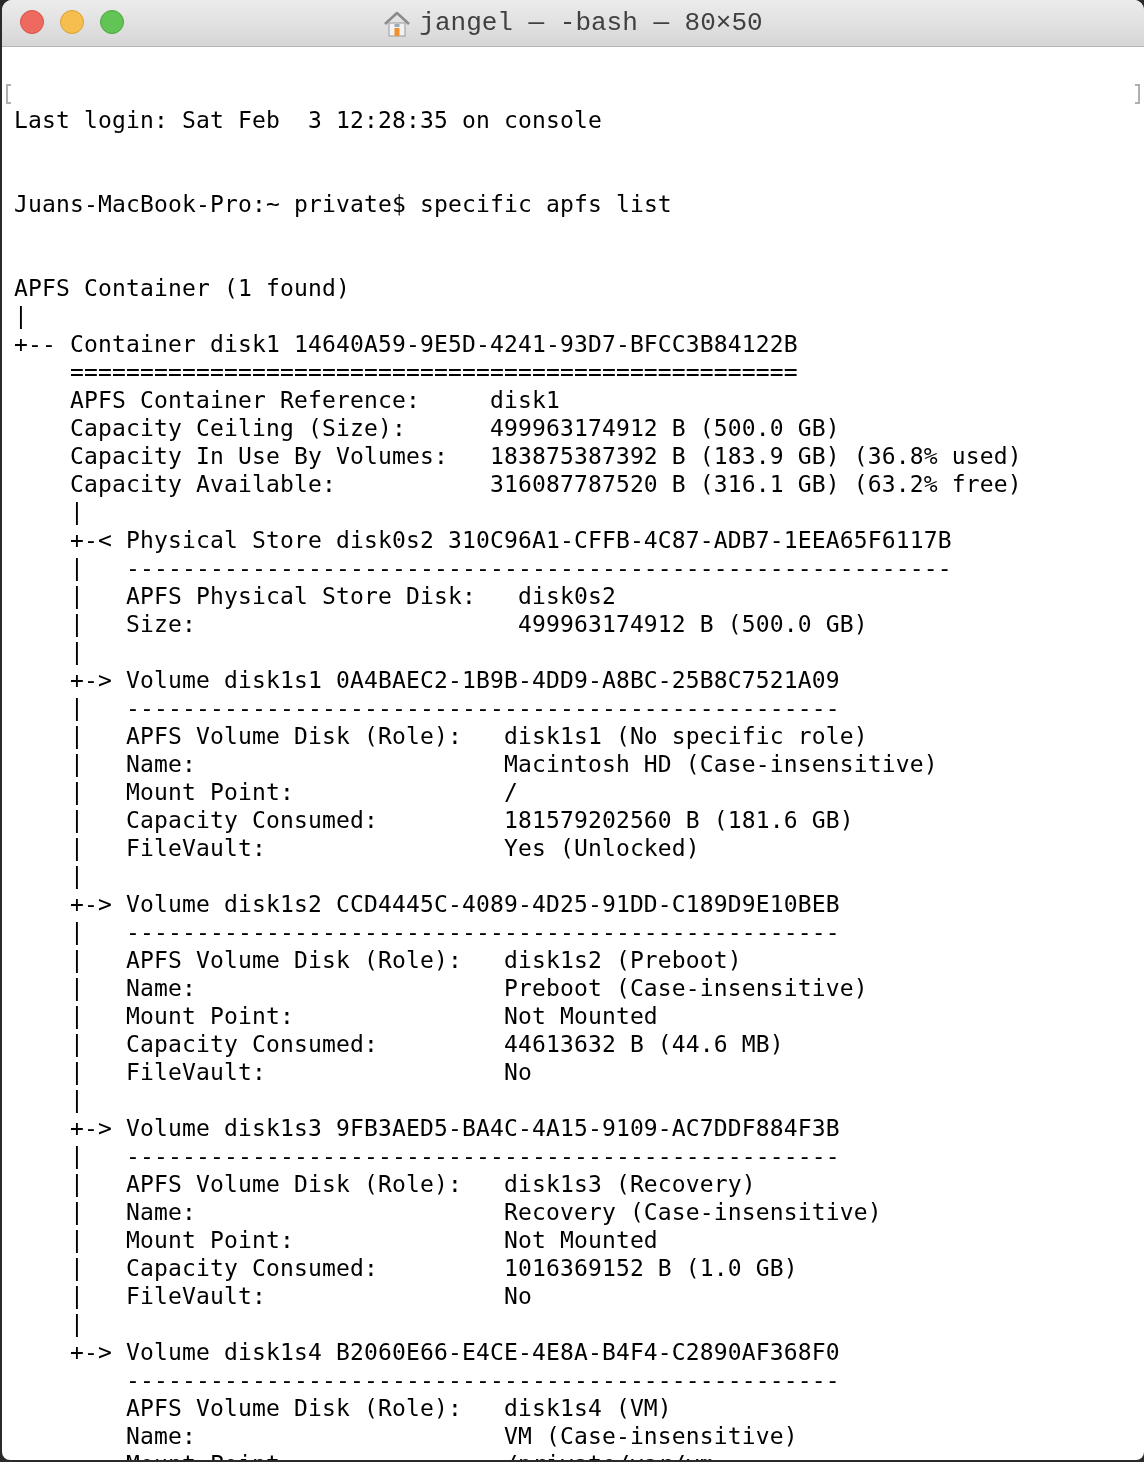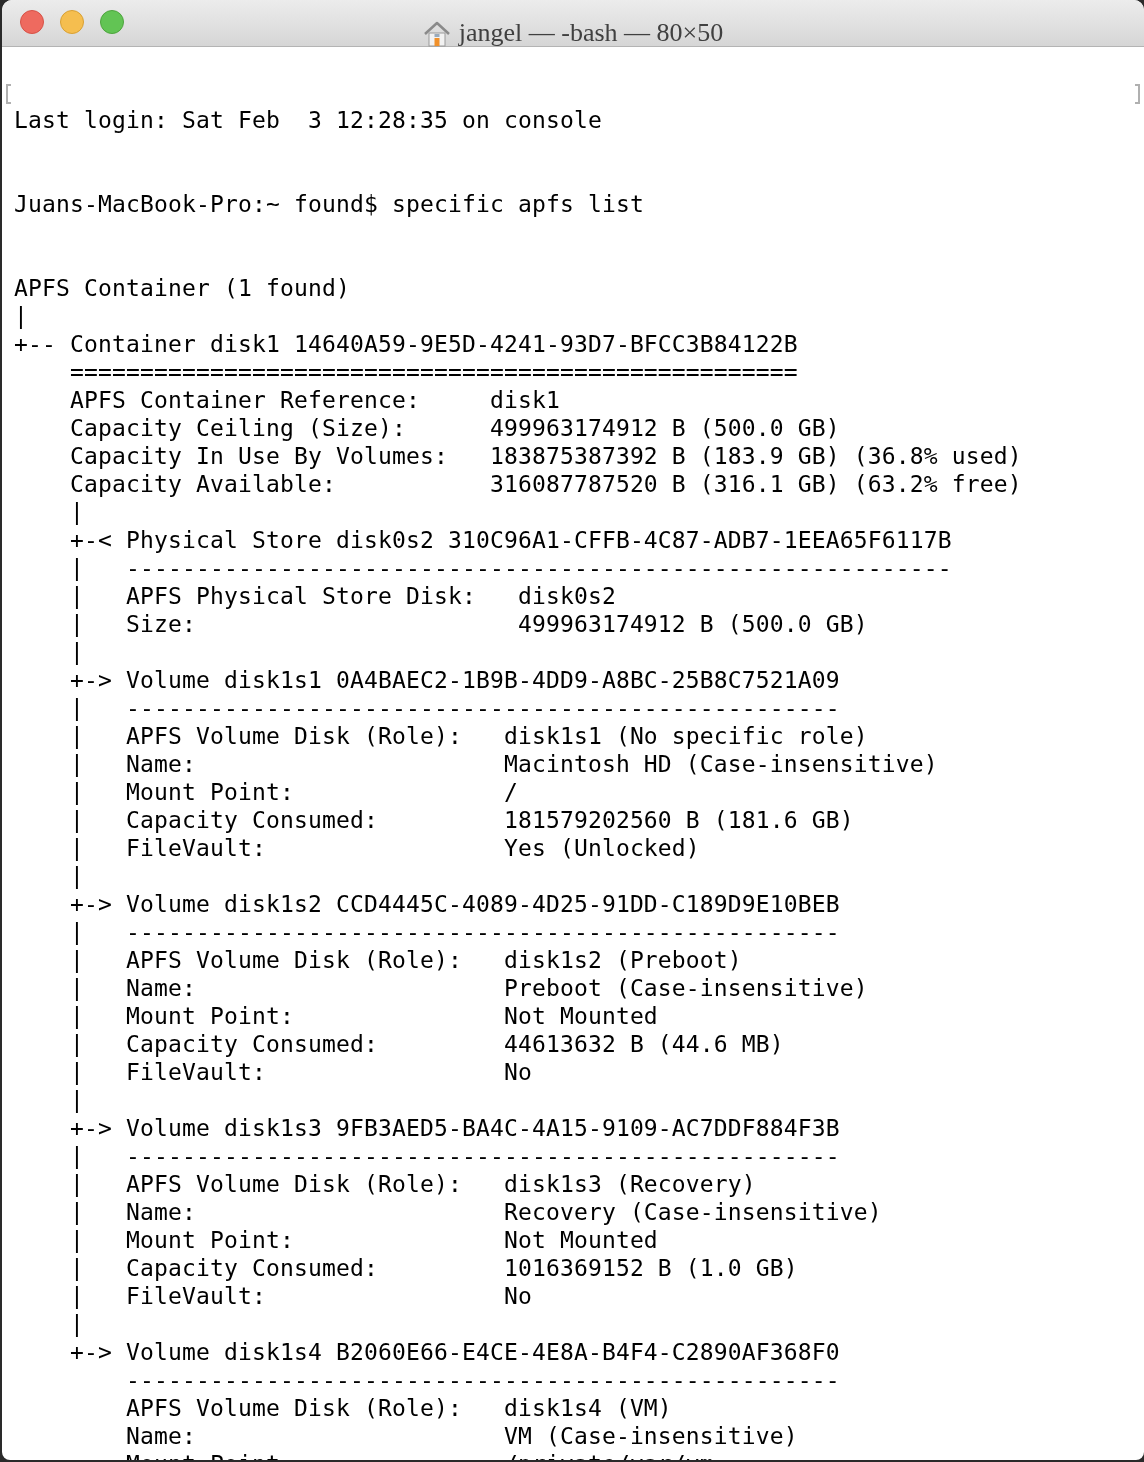--- a/index.html
+++ b/index.html
@@ -16,23 +16,23 @@
     position: relative; height: 46px;
     background: linear-gradient(#ececec, #d6d6d6);
     border-bottom: 1px solid #b4b4b4;
   }
   .lights { position: absolute; left: 18px; top: 10px; display: flex; gap: 16px; }
   .light { width: 24px; height: 24px; border-radius: 50%; box-sizing: border-box; cursor: pointer; }
   .light.close { background: #ee6a5f; border: 1px solid #d65247; }
   .light.min { background: #f5be4f; border: 1px solid #d8a034; }
   .light.max { background: #62c454; border: 1px solid #4ea43e; }
   .title {
-    position: absolute; left: 0; right: 0; top: 10px; height: 46px;
+    position: absolute; left: 0; right: 0; top: 0; height: 46px;
     display: flex; align-items: center; justify-content: center;
-    font-family: Liberation Serif, serif; font-size: 26px; color: #404040;
+    font-family: Liberation Mono, monospace; font-size: 26px; color: #404040;
   }
   .home-icon { display: inline-block; width: 28px; height: 26px; margin-right: 8px; position: relative; top: 1px; }
   .terminal {
     position: absolute; left: 12px; top: 50px; right: 0;
     font-family: "DejaVu Sans Mono", monospace;
     font-size: 23px; line-height: 28px; color: #000;
     white-space: pre; letter-spacing: 0.15px;
   }
   .line { height: 28px; display: block; }
   .mark-left {
@@ -65,17 +65,17 @@
       </span>
       <span>jangel — -bash — 80×50</span>
     </div>
   </div>
 
   <div class="mark-left"></div>
   <div class="mark-right"></div>
 
   <div class="terminal" id="term">
     <span class="line">Last login: Sat Feb  3 12:28:35 on console</span>
-    <span class="line"><span>Juans-MacBook-Pro:~ found$ </span><span>specific apfs list</span></span>
+    <span class="line"><span>Juans-MacBook-Pro:~ private$ </span><span>specific apfs list</span></span>
     <div id="output-lines"><span class="line">APFS Container (1 found)</span><span class="line">|</span><span class="line">+-- Container disk1 14640A59-9E5D-4241-93D7-BFCC3B84122B</span><span class="line">    ====================================================</span><span class="line">    APFS Container Reference:     disk1</span><span class="line">    Capacity Ceiling (Size):      499963174912 B (500.0 GB)</span><span class="line">    Capacity In Use By Volumes:   183875387392 B (183.9 GB) (36.8% used)</span><span class="line">    Capacity Available:           316087787520 B (316.1 GB) (63.2% free)</span><span class="line">    |</span><span class="line">    +-&lt; Physical Store disk0s2 310C96A1-CFFB-4C87-ADB7-1EEA65F6117B</span><span class="line">    |   -----------------------------------------------------------</span><span class="line">    |   APFS Physical Store Disk:   disk0s2</span><span class="line">    |   Size:                       499963174912 B (500.0 GB)</span><span class="line">    |</span><span class="line">    +-&gt; Volume disk1s1 0A4BAEC2-1B9B-4DD9-A8BC-25B8C7521A09</span><span class="line">    |   ---------------------------------------------------</span><span class="line">    |   APFS Volume Disk (Role):   disk1s1 (No specific role)</span><span class="line">    |   Name:                      Macintosh HD (Case-insensitive)</span><span class="line">    |   Mount Point:               /</span><span class="line">    |   Capacity Consumed:         181579202560 B (181.6 GB)</span><span class="line">    |   FileVault:                 Yes (Unlocked)</span><span class="line">    |</span><span class="line">    +-&gt; Volume disk1s2 CCD4445C-4089-4D25-91DD-C189D9E10BEB</span><span class="line">    |   ---------------------------------------------------</span><span class="line">    |   APFS Volume Disk (Role):   disk1s2 (Preboot)</span><span class="line">    |   Name:                      Preboot (Case-insensitive)</span><span class="line">    |   Mount Point:               Not Mounted</span><span class="line">    |   Capacity Consumed:         44613632 B (44.6 MB)</span><span class="line">    |   FileVault:                 No</span><span class="line">    |</span><span class="line">    +-&gt; Volume disk1s3 9FB3AED5-BA4C-4A15-9109-AC7DDF884F3B</span><span class="line">    |   ---------------------------------------------------</span><span class="line">    |   APFS Volume Disk (Role):   disk1s3 (Recovery)</span><span class="line">    |   Name:                      Recovery (Case-insensitive)</span><span class="line">    |   Mount Point:               Not Mounted</span><span class="line">    |   Capacity Consumed:         1016369152 B (1.0 GB)</span><span class="line">    |   FileVault:                 No</span><span class="line">    |</span><span class="line">    +-&gt; Volume disk1s4 B2060E66-E4CE-4E8A-B4F4-C2890AF368F0</span><span class="line">        ---------------------------------------------------</span><span class="line">        APFS Volume Disk (Role):   disk1s4 (VM)</span><span class="line">        Name:                      VM (Case-insensitive)</span><span class="line">        Mount Point:               /private/var/vm</span></div>
     
   </div>
 </div>
 
 </body></html>

